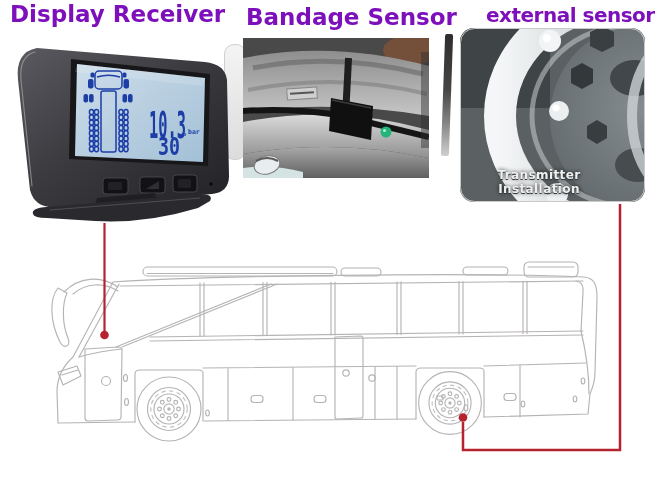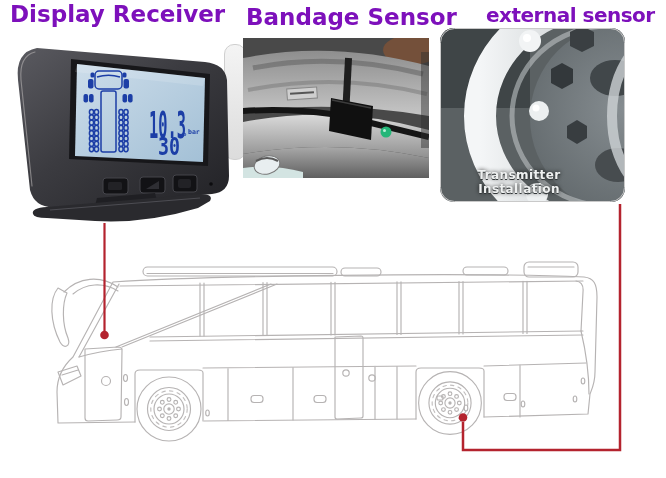--- a/index.html
+++ b/index.html
@@ -9,21 +9,21 @@
                  text-align:center;white-space:nowrap;}
   #label-display {left:10px;top:1px;width:204px;font-size:23px;}
   #label-bandage {left:246px;top:4px;width:184px;font-size:23px;}
   #label-external{left:486px;top:3px;width:160px;font-size:20px;letter-spacing:-.5px;}
   .abs{position:absolute;}
   .gray-card{position:absolute;left:224px;top:44px;width:20px;height:114px;border-radius:10px;
              background:linear-gradient(180deg,#f4f4f4,#dcdcdc);border:1px solid #cfcfcf;}
   .sliver{position:absolute;left:443px;top:34px;width:8px;height:122px;border-radius:2px;
           background:linear-gradient(180deg,#2e2e2e 0%,#454545 45%,#8a8a8a 75%,#cfcfcf 100%);
           transform:rotate(2deg);}
-  .ext-wrap{position:absolute;left:440px;top:28px;width:158px;height:174px;}
+  .ext-wrap{position:absolute;left:460px;top:28px;width:158px;height:174px;}
   .ext-caption{position:absolute;left:0;right:0;bottom:6px;text-align:center;font-size:12px;
                font-weight:700;color:#eef0f0;letter-spacing:.4px;
                text-shadow:0 1px 0 #33383a,0 0 4px rgba(0,0,0,.85);}
   
   .bl{stroke:var(--busline-gray,#b6b3b3);stroke-width:1.15;fill:none;stroke-linecap:round;stroke-linejoin:round;}
   .blf{fill:var(--busline-gray,#b6b3b3);stroke:none;}
   .red{stroke:var(--annotation-red,#b4232e);fill:none;}
   .reddot{fill:var(--annotation-red,#b4232e);stroke:none;}
   .lcdline{stroke:var(--lcd-digit,#1c3ea6);fill:none;stroke-width:1.5;stroke-linejoin:round;}
   .lcdfill{fill:var(--lcd-digit,#1c3ea6);stroke:none;}

